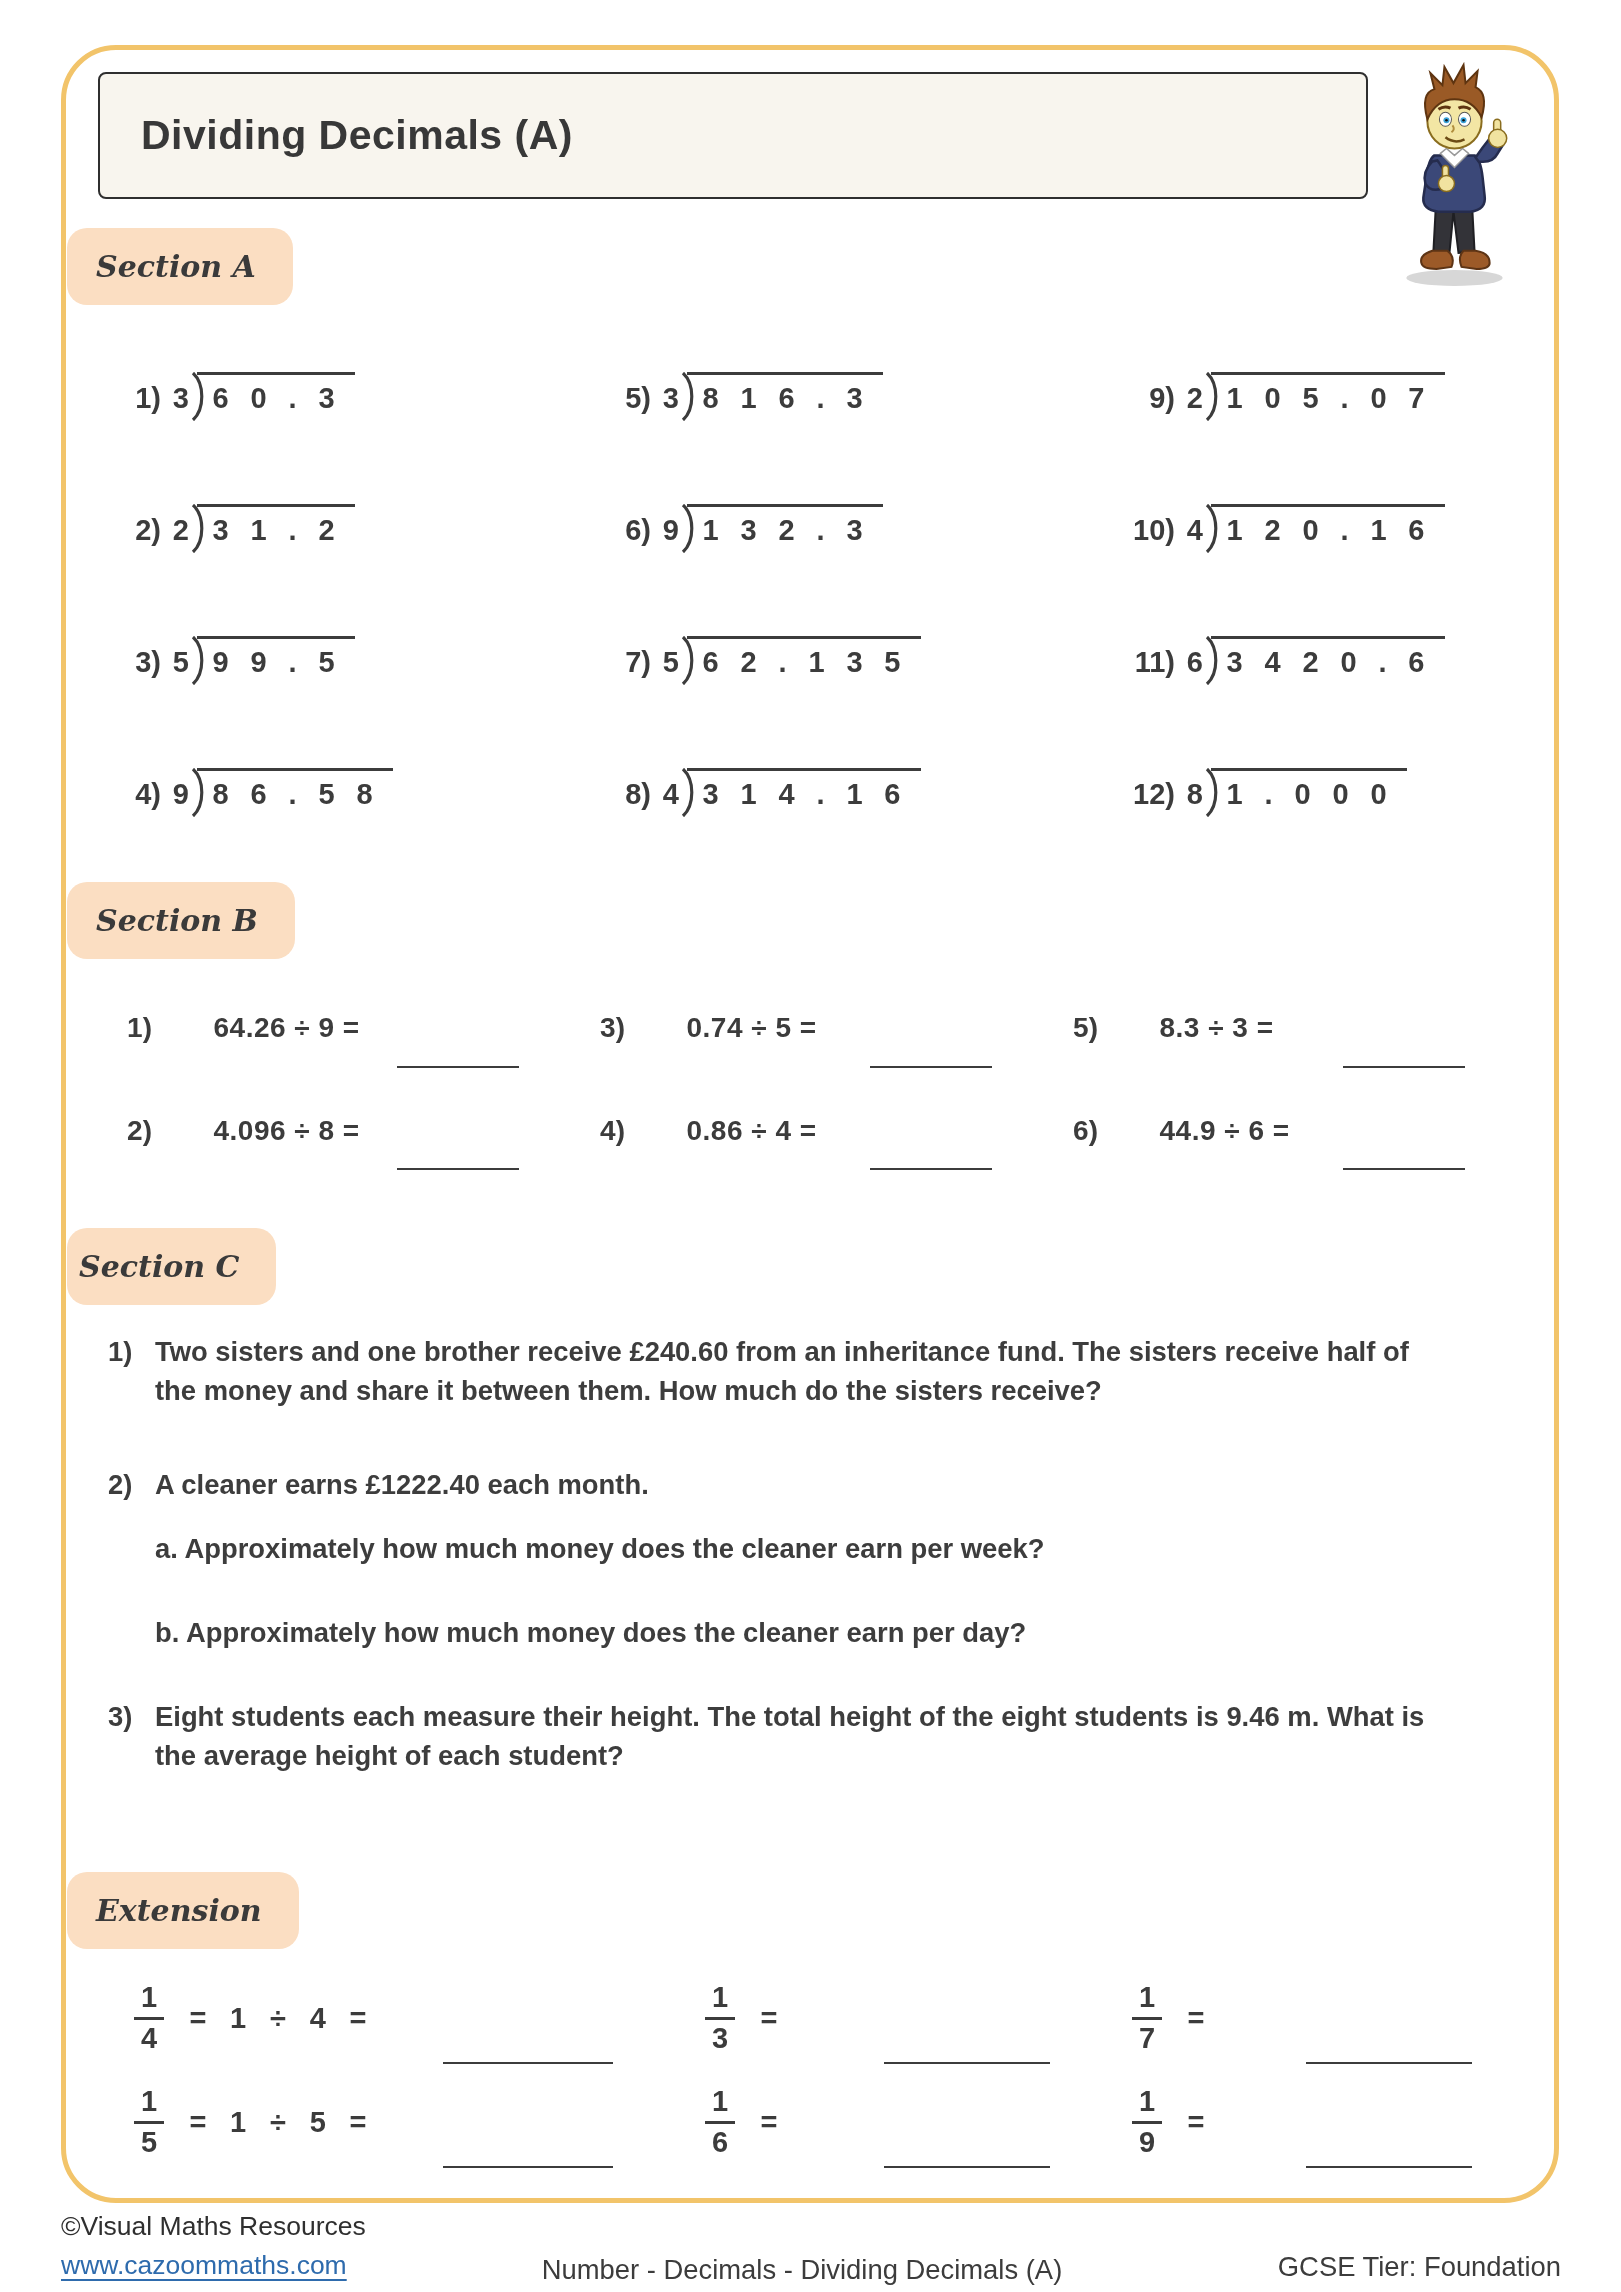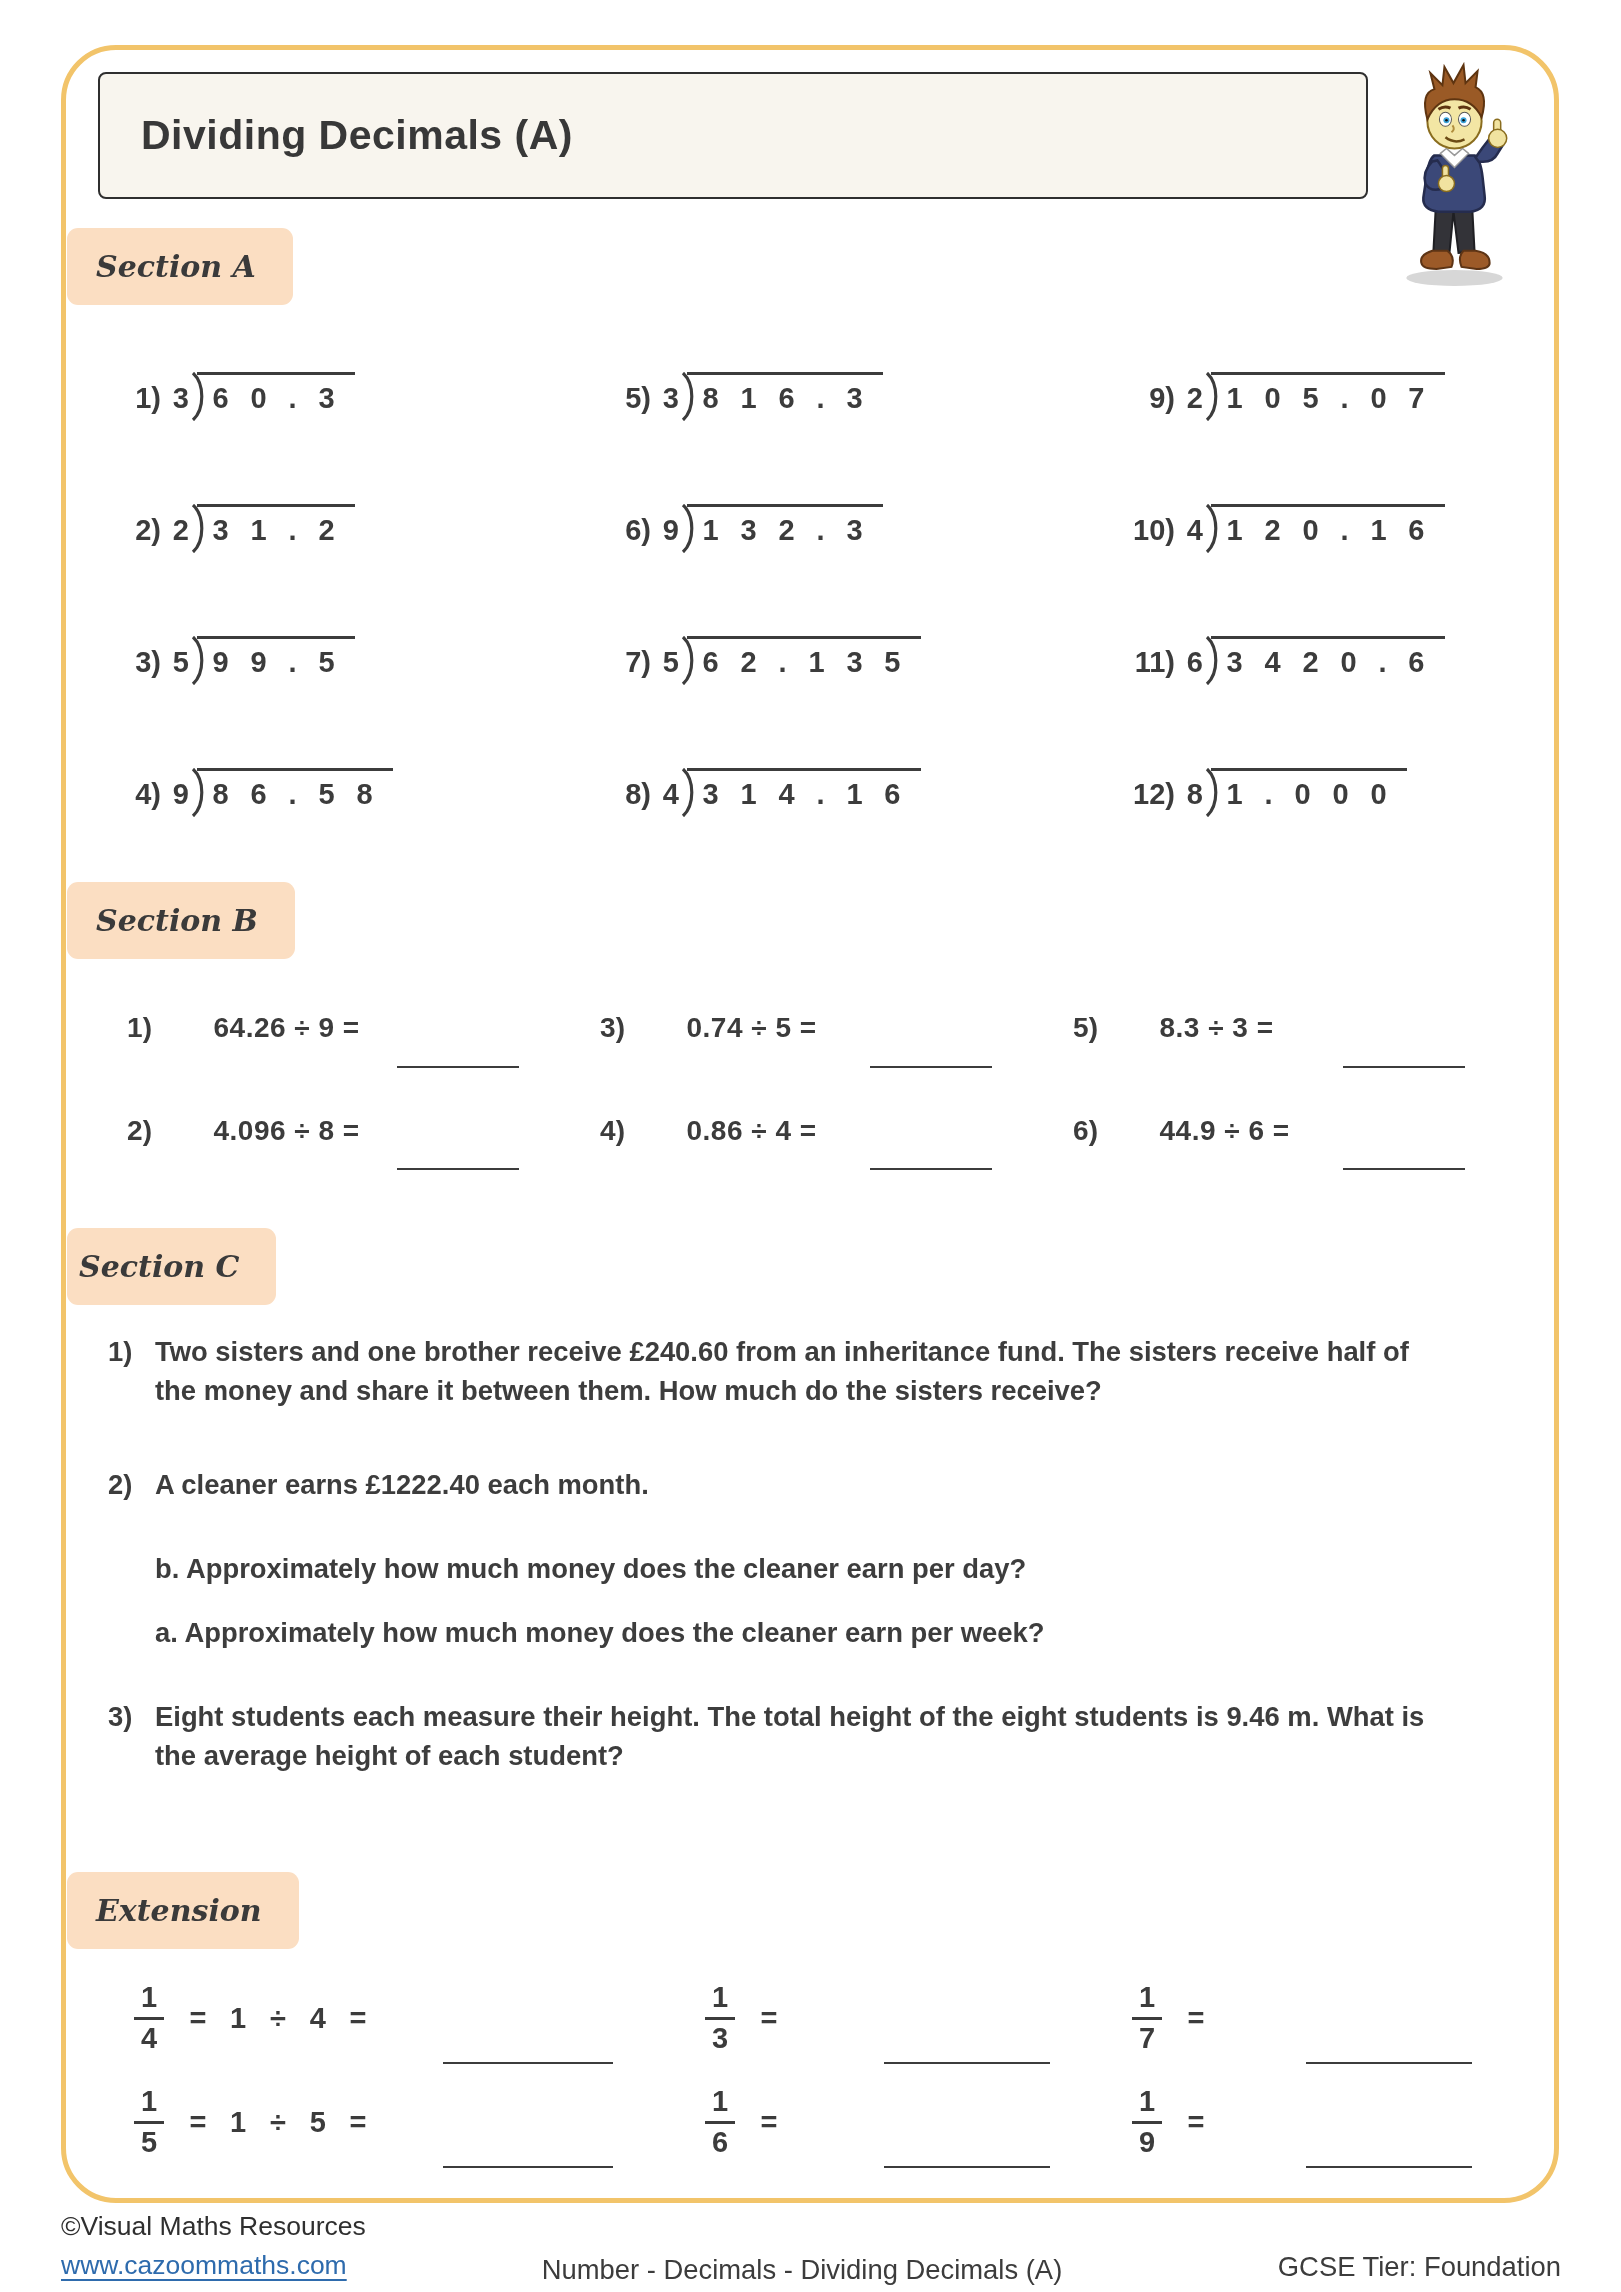--- a/index.html
+++ b/index.html
@@ -36,21 +36,21 @@
   .logo-drum { width:57px; height:71px; display:block; }
   .logo-text {
     font-family:"DejaVu Serif","Liberation Serif",serif;
     font-weight:700; font-size:29px; color:#1d1d1d; letter-spacing:1px; line-height:1.05;
   }
   .mascot { position:absolute; left:1388px; top:59px; width:139px; height:231px; }
 
   
   .tab {
     position:absolute; left:67px;
-    background:#fbdec2; border-radius:11px;
+    background:#fbdec2; border-radius:20px;
     font-family:"DejaVu Serif","Liberation Serif",serif;
     font-style:italic; font-weight:700; font-size:30px; color:#3a3a3a;
     padding:23.5px 37px 23.5px 29px; line-height:1;
   }
   .tab-a { top:228px; }
   .tab-b { top:882px; }
   .tab-c { top:1228px;padding-left:12px; }
   .tab-x { top:1872px;text-align:right; }
 
   
@@ -309,25 +309,25 @@
   <div class="tab tab-c">Section C</div>
   <div class="sc-list">
     <div class="sc-q">
       <span class="qnum">1)</span>
       <span class="qtext">Two sisters and one brother receive £240.60 from an inheritance fund. The sisters receive half of the money and share it between them. How much do the sisters receive?</span>
     </div>
     <div class="sc-q m-q2">
       <span class="qnum">2)</span>
       <span class="qtext">A cleaner earns £1222.40 each month.</span>
     </div>
+    <div class="sc-part m-a">
+      <span class="qtext"><span>a.</span> <span>Approximately how much money does the cleaner earn per week?</span></span>
+    </div>
     <div class="sc-part m-b">
       <span class="qtext"><span>b.</span> <span>Approximately how much money does the cleaner earn per day?</span></span>
-    </div>
-    <div class="sc-part m-a">
-      <span class="qtext"><span>a.</span> <span>Approximately how much money does the cleaner earn per week?</span></span>
     </div>
     <div class="sc-q m-q3">
       <span class="qnum">3)</span>
       <span class="qtext">Eight students each measure their height. The total height of the eight students is 9.46 m. What is the average height of each student?</span>
     </div>
   </div>
 
   <div class="tab tab-x">Extension</div>
   <div class="ext-rows">
     <div class="ext-row">

